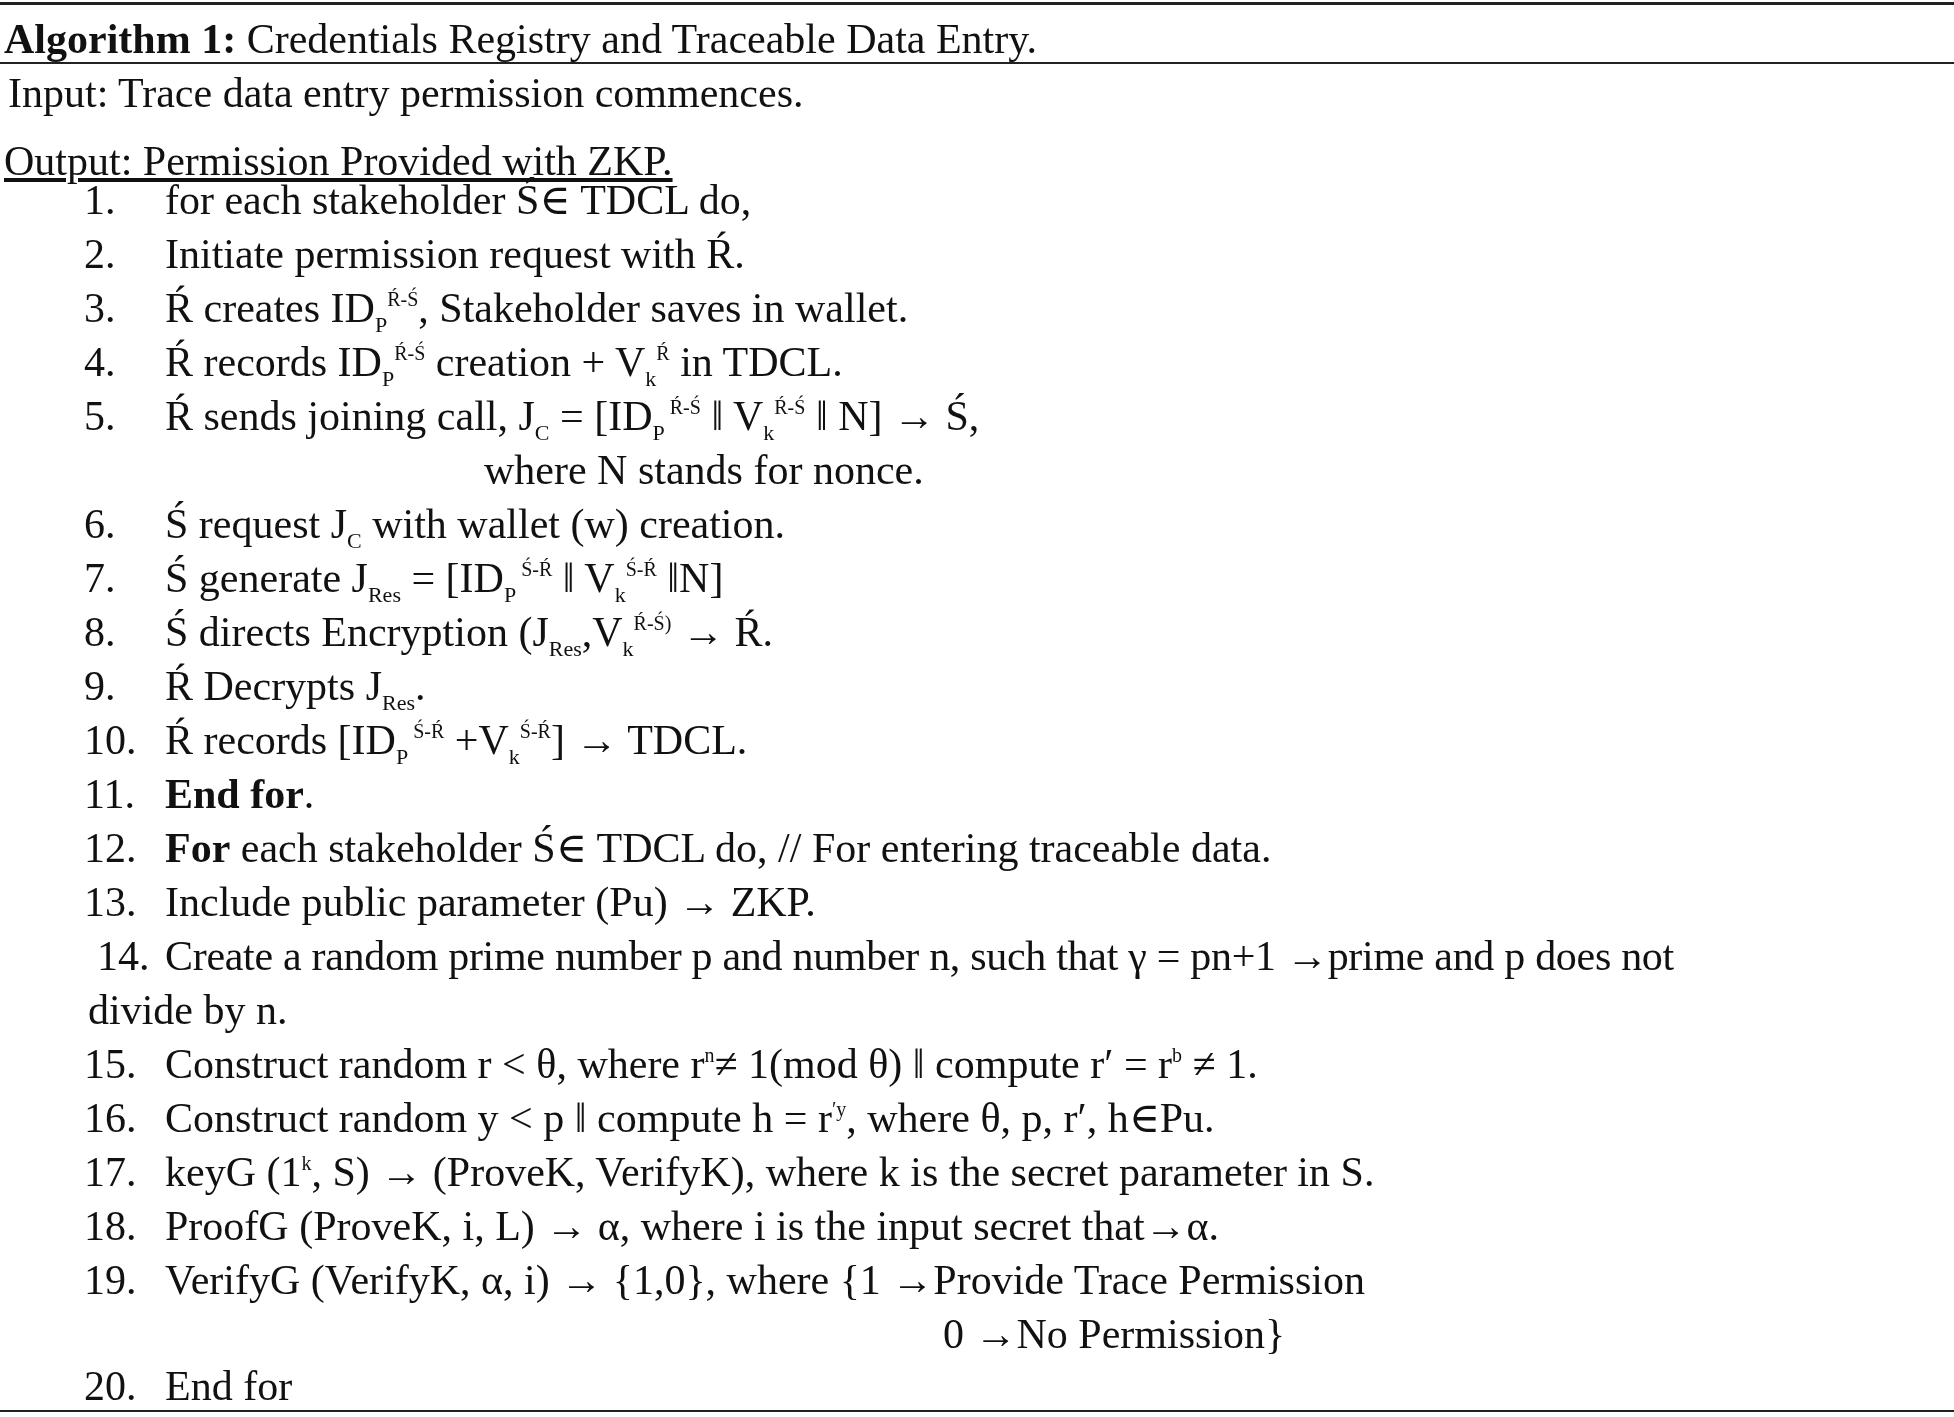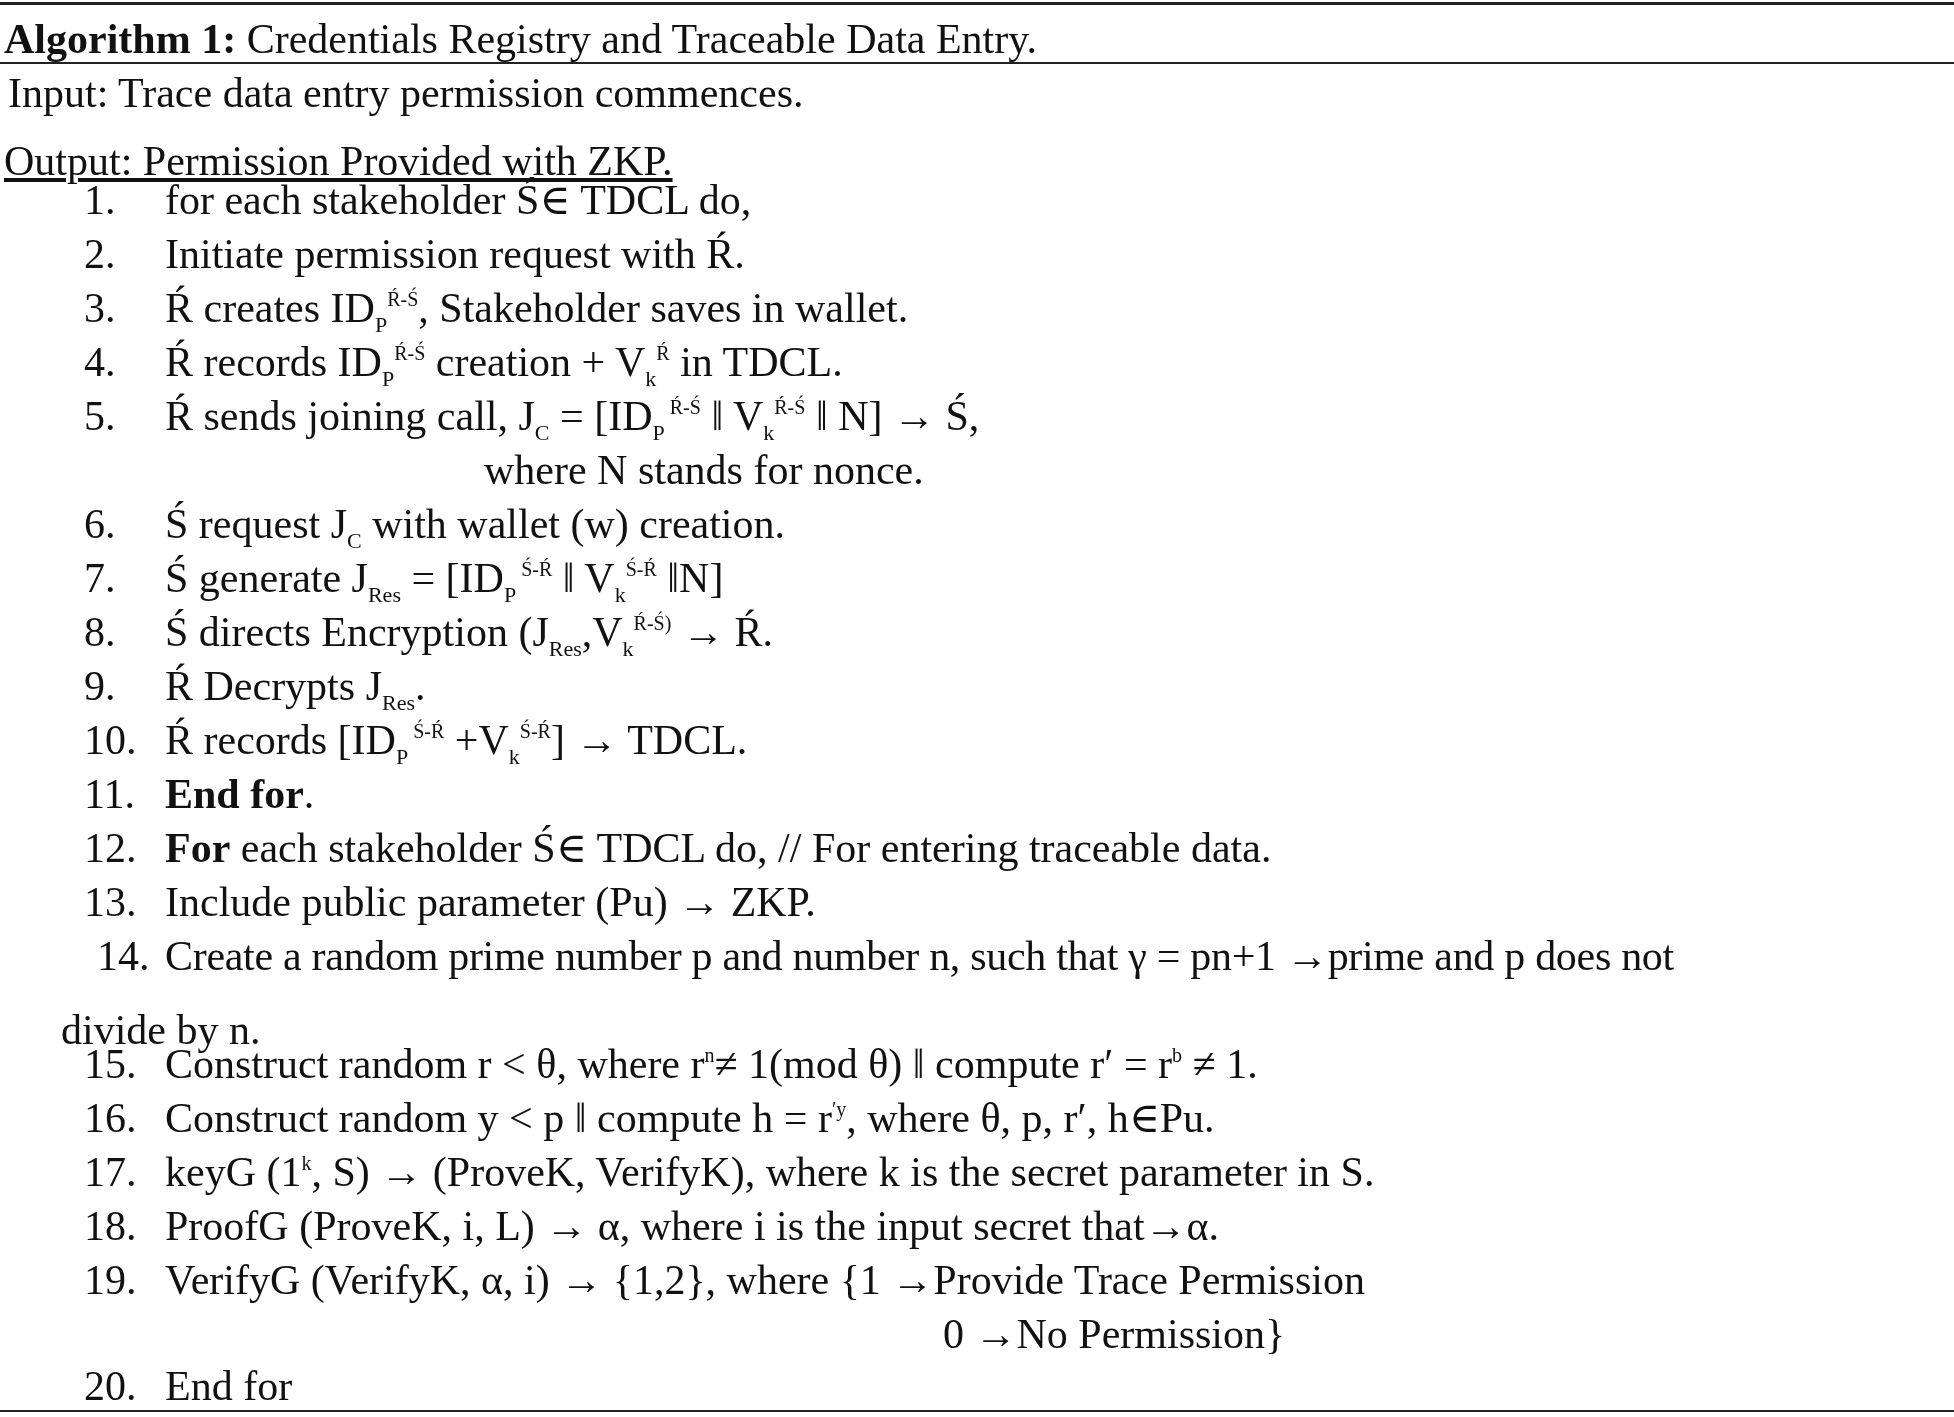--- a/index.html
+++ b/index.html
@@ -98,21 +98,21 @@
 
 <div class="line" style="top:875px;">
   <span class="num">13.</span>
   <span class="txt">Include public parameter (Pu) → ZKP.</span>
 </div>
 
 <div class="line" style="top:929px;">
   <span class="num" style="left:97px;">14.</span>
   <span class="txt" style="letter-spacing:-0.3px;">Create a random prime number p and number n, such that γ = pn+1 →prime and p does not</span>
 </div>
-<div class="line" style="top:983px;left:61px;margin-top:20px;">
+<div class="line" style="top:983px;left:88px;">
   <span>divide by n.</span>
 </div>
 
 <div class="line" style="top:1037px;">
   <span class="num">15.</span>
   <span class="txt"><span>Construct random r &lt; θ, where r</span><sup>n</sup><span>≠ 1(mod θ) ‖ compute r′ = r</span><sup>b</sup><span> ≠ 1.</span></span>
 </div>
 
 <div class="line" style="top:1091px;">
   <span class="num">16.</span>
@@ -124,21 +124,21 @@
   <span class="txt"><span>keyG (1</span><sup>k</sup><span>, S) → (ProveK, VerifyK), where k is the secret parameter in S.</span></span>
 </div>
 
 <div class="line" style="top:1199px;">
   <span class="num">18.</span>
   <span class="txt">ProofG (ProveK, i, L) → α, where i is the input secret that→α.</span>
 </div>
 
 <div class="line" style="top:1253px;">
   <span class="num">19.</span>
-  <span class="txt">VerifyG (VerifyK, α, i) → {1,2}, where {1 →Provide Trace Permission</span>
+  <span class="txt">VerifyG (VerifyK, α, i) → {1,0}, where {1 →Provide Trace Permission</span>
 </div>
 <div class="line" style="top:1307px;left:943px;">
   <span>0 →No Permission}</span>
 </div>
 
 <div class="line" style="top:1359px;">
   <span class="num">20.</span>
   <span class="txt">End for</span>
 </div>
 

